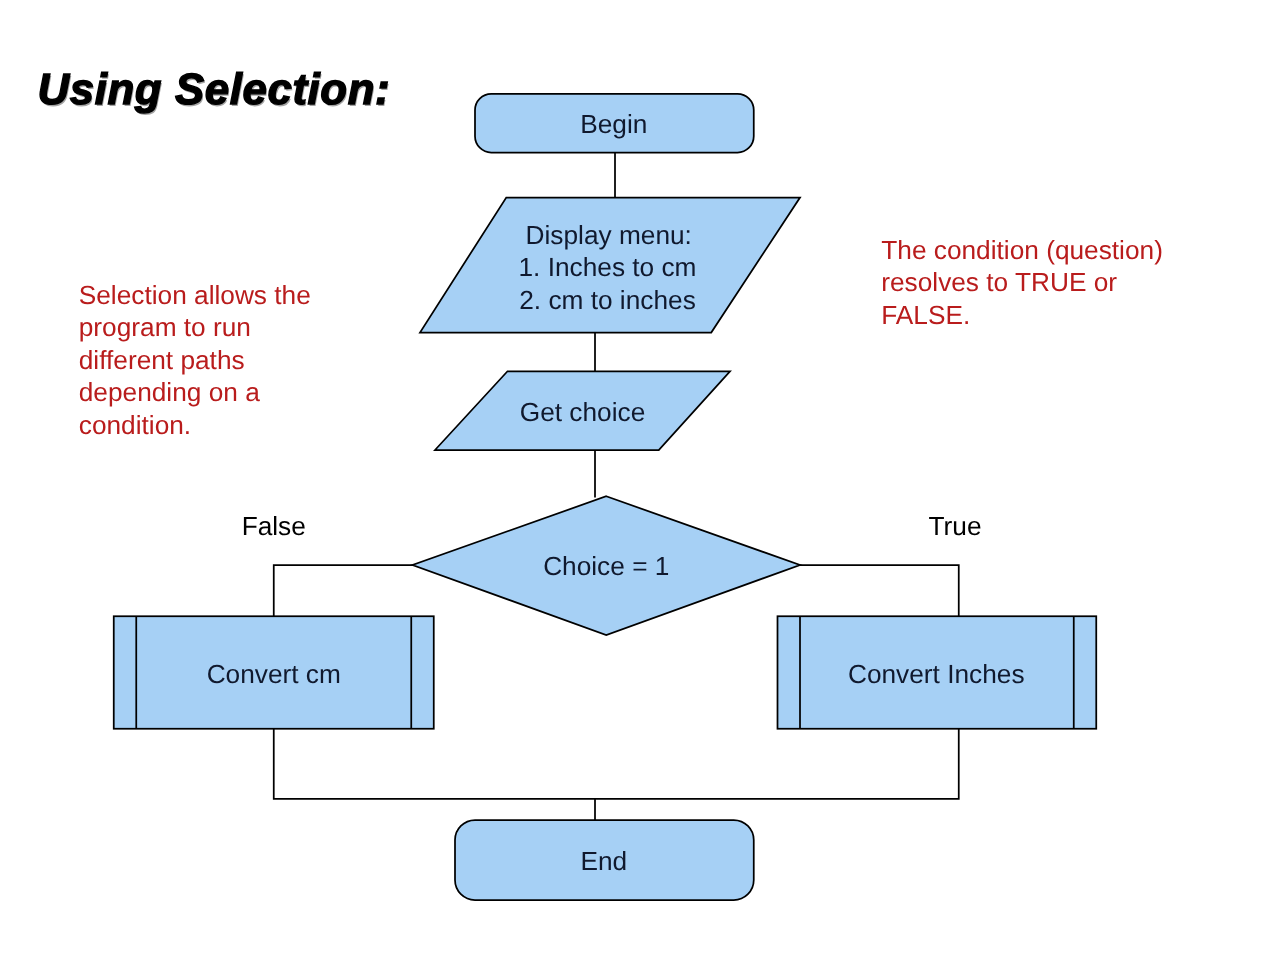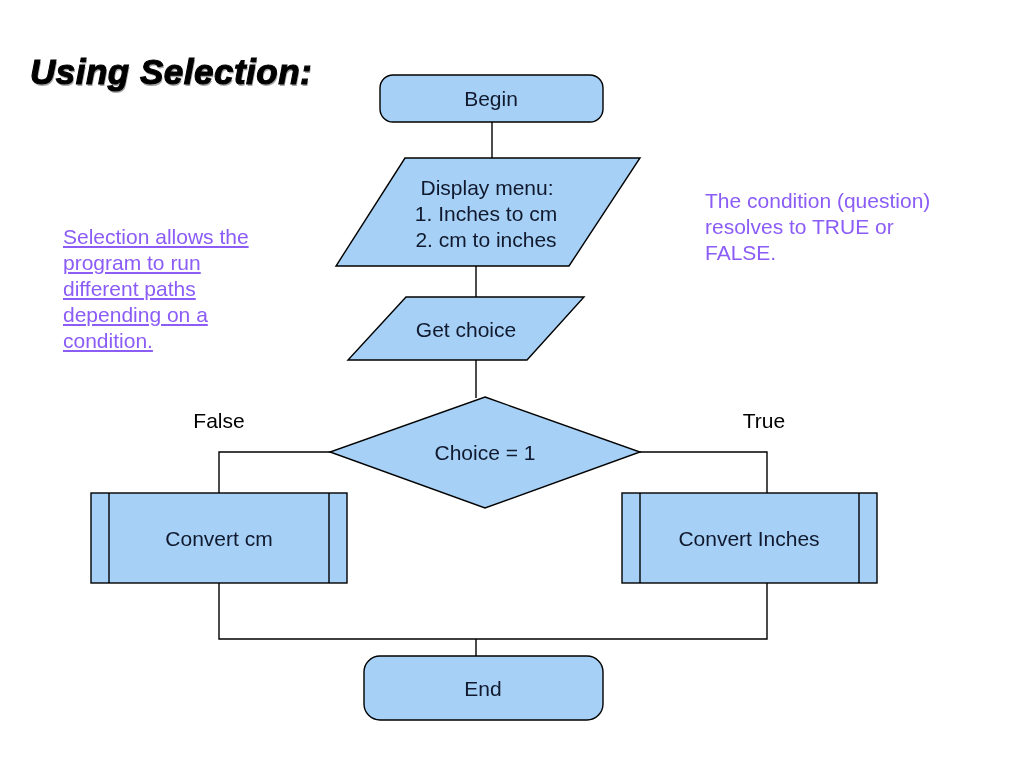--- a/index.html
+++ b/index.html
@@ -22,24 +22,24 @@
     letter-spacing: 0.5px;
     color: #000000;
     -webkit-text-stroke: 1.1px #000000;
     text-shadow: 1px 2px 0 rgba(90,90,90,0.55);
     white-space: nowrap;
   }
   .annotation {
     position: absolute;
     font-size: 21px;
     line-height: 26px;
-    color: #8b5cf6;
+    color: #b91c1c;
     white-space: pre-line;
   }
-  .annotation.left-note  { left: 63px;  top: 224px; width: 230px; text-decoration: underline; }
+  .annotation.left-note  { left: 63px;  top: 224px; width: 230px; }
   .annotation.right-note { left: 705px; top: 188px; width: 270px; }
   svg.flow {
     position: absolute;
     left: 0; top: 0;
     width: 1024px; height: 767px;
   }
   .node   { stroke: #000000; stroke-width: 1.4; }
   .conn   { stroke: #000000; stroke-width: 1.4; fill: none; }
   .node-label {
     font-family: "Liberation Sans", sans-serif;

